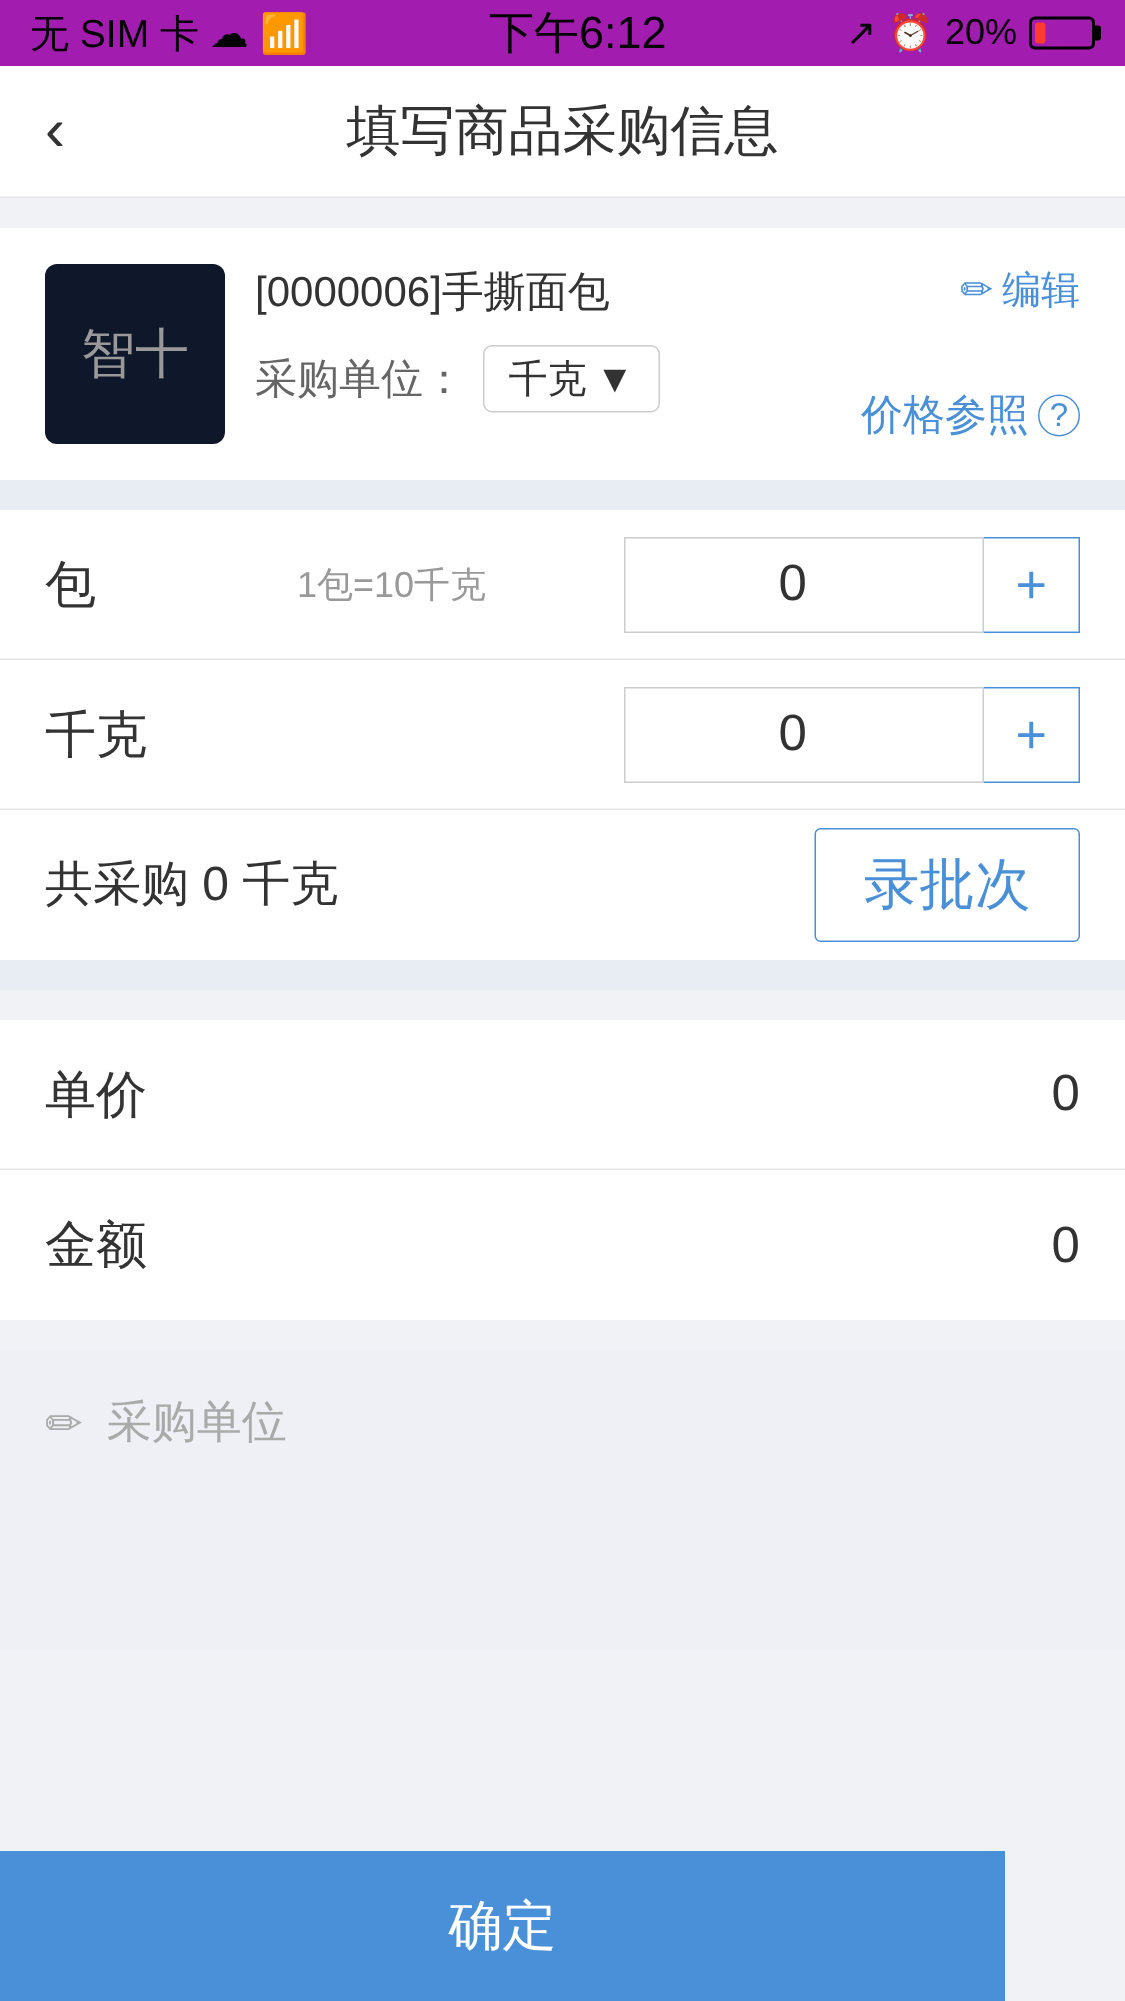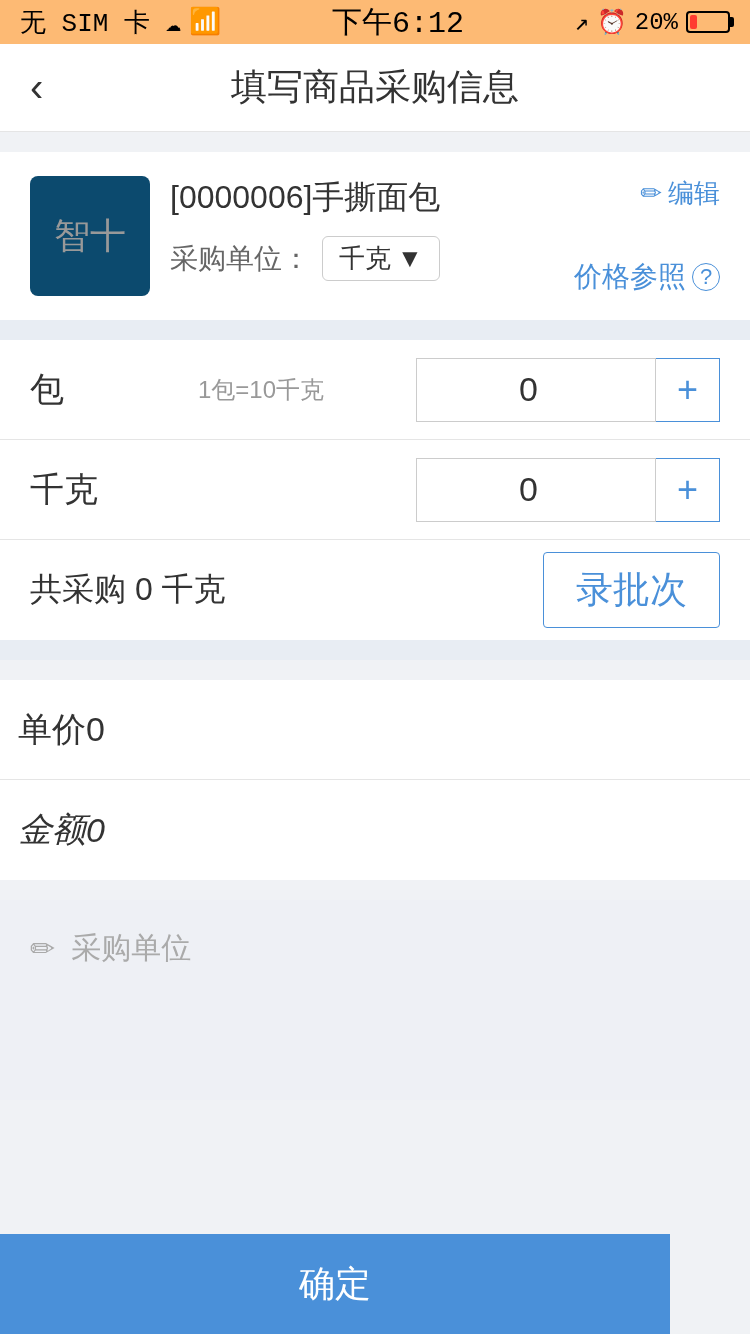--- a/index.html
+++ b/index.html
@@ -9,28 +9,27 @@
       min-height: 1334px;
       font-family: -apple-system, "PingFang SC", "Helvetica Neue", sans-serif;
       background: #f0f2f5;
       font-size: 32px;
       color: #333;
     }
 
     
     .status-bar {
       height: 44px;
-      background: #fdba74;
+      background: #a21caf;
       display: flex;
       align-items: center;
       justify-content: space-between;
       padding: 0 20px;
       font-size: 28px;
       color: #000;
-      font-family: Liberation Mono, monospace;
     }
     .status-left { display: flex; align-items: center; gap: 8px; font-size: 26px; }
     .status-center { font-size: 30px; font-weight: 500; }
     .status-right { display: flex; align-items: center; gap: 8px; font-size: 24px; }
     .battery-icon {
       width: 44px; height: 22px; border: 2px solid #000; border-radius: 4px;
       position: relative; display: inline-flex; align-items: center; padding: 2px;
     }
     .battery-icon::after {
       content: ''; position: absolute; right: -6px; top: 50%; transform: translateY(-50%);
@@ -71,33 +70,33 @@
       margin-top: 20px;
       padding: 24px 30px;
       display: flex;
       align-items: flex-start;
       gap: 20px;
       position: relative;
     }
     .product-thumb {
       width: 120px;
       height: 120px;
-      background: #0c4a6e;
+      background: #0f172a;
       border-radius: 8px;
       display: flex;
       align-items: center;
       justify-content: center;
       flex-shrink: 0;
     }
     .product-thumb-inner {
       font-size: 36px;
       color: #999;
     }
     .product-info { flex: 1; }
-    .product-name { font-size: 32px; color: #333; margin-bottom: 16px; }
+    .product-name { font-size: 28px; color: #333; margin-bottom: 16px; }
     .product-unit-row { display: flex; align-items: center; gap: 12px; font-size: 28px; color: #666; }
     .unit-selector {
       border: 1px solid #ccc;
       border-radius: 6px;
       padding: 4px 16px;
       font-size: 26px;
       color: #333;
       background: #fff;
       display: flex;
       align-items: center;
@@ -198,25 +197,26 @@
       font-size: 37px;
       border-radius: 4px;
       cursor: pointer;
     }
 
     
     .info-section { background: #fff; margin-top: 20px; }
     .info-row {
       display: flex;
       align-items: center;
-      padding: 0 18px;
+      justify-content: space-between;
+      padding: 0 30px;
       height: 100px;
       border-bottom: 1px solid #e5e5e5;
     }
-    .info-row:last-child { border-bottom: none; font-style: italic; }
+    .info-row:last-child { border-bottom: none; }
     .info-label { font-size: 34px; color: #333; }
     .info-value { font-size: 34px; color: #333; }
 
     
     .remark-section {
       background: #eef0f5;
       margin-top: 20px;
       padding: 28px 30px;
       min-height: 200px;
     }

